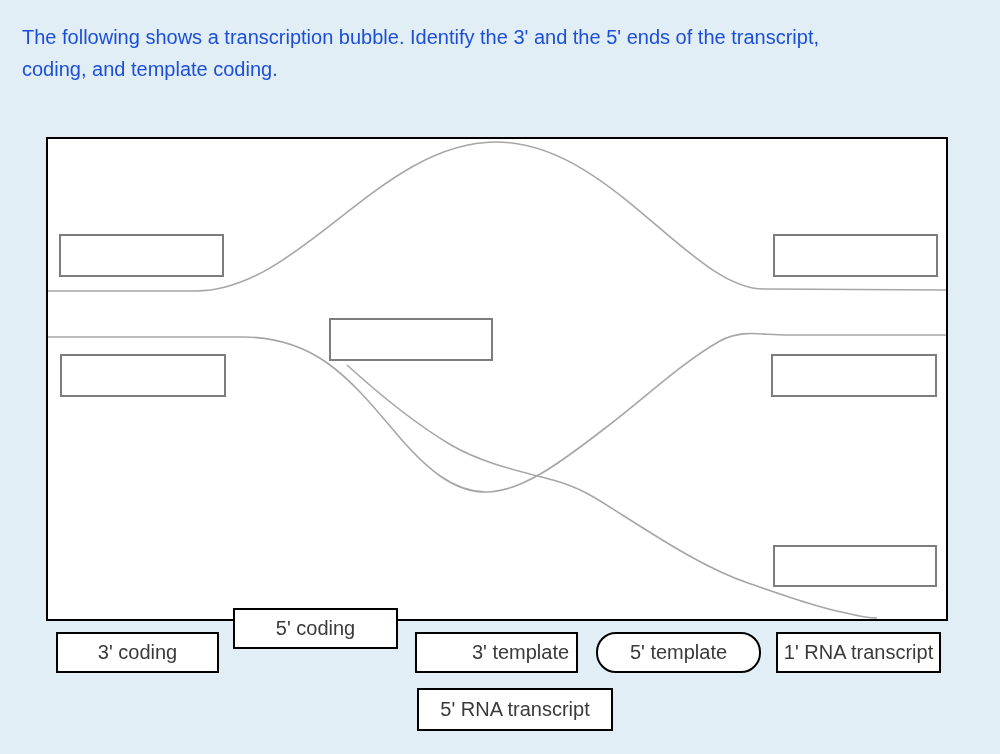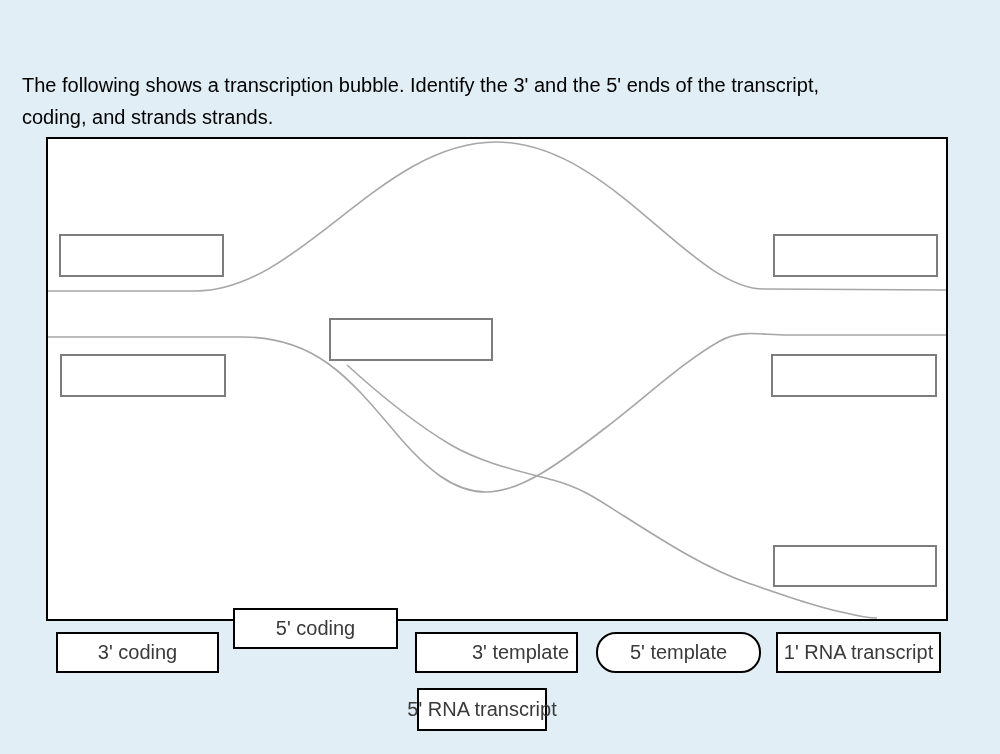--- a/index.html
+++ b/index.html
@@ -9,22 +9,21 @@
     font-family: "Liberation Sans", sans-serif;
     position: relative;
     overflow: hidden;
   }
   .question {
     position: absolute;
     left: 22px; top: 21px;
     width: 950px;
     font-size: 20px;
     line-height: 32px;
-    color: #000000;
-    margin-top: 48px;
+    color: #1d4ed8;
   }
   .panel {
     position: absolute;
     left: 46px; top: 137px;
     width: 902px; height: 484px;
     background: #ffffff;
     border: 2px solid #000000;
   }
   .curves {
     position: absolute;
@@ -52,28 +51,28 @@
     font-size: 20px;
     color: #3a3a3a;
     white-space: nowrap;
     cursor: default;
   }
   .tile-1 { left: 56px;  top: 632px; width: 163px; height: 41px; }
   .tile-2 { left: 233px; top: 608px; width: 165px; height: 41px; }
   .tile-3 { left: 415px; top: 632px; width: 163px; height: 41px; padding-left: 48px; }
   .tile-4 { left: 596px; top: 632px; width: 165px; height: 41px; border-radius: 20px; }
   .tile-5 { left: 776px; top: 632px; width: 165px; height: 41px; }
-  .tile-6 { left: 417px; top: 688px; width: 130px; height: 43px; }
+  .tile-6 { left: 417px; top: 688px; width: 196px; height: 43px; }
 </style>
 </head>
 <body>
 
 <div class="question">
   <div>The following shows a transcription bubble. Identify the 3' and the 5' ends of the transcript,</div>
-  <div>coding, and strands strands.</div>
+  <div>coding, and template coding.</div>
 </div>
 
 <div class="panel">
   <svg class="curves" viewBox="0 0 898 480">
     <path d="M0,152 L148,152 C252,152 332,3 448,3 C562,3 642,150 716,150 L898,151" fill="none" stroke="#a6a6a6" stroke-width="1.6"></path>
     <path d="M0,198 L195,198 C268,198 302,240 347,293 C379,331 406,353 438,353 C473,353 512,324 556,290 C598,258 636,222 672,202 C694,190 712,196 740,196 L898,196" fill="none" stroke="#a6a6a6" stroke-width="1.6"></path>
     <path d="M299,226 C332,256 366,284 403,306 C434,324 471,332 505,341 C534,349 549,360 576,377 C617,403 659,430 700,444 C741,458 772,469 798,474 C814,478 825,479 829,479" fill="none" stroke="#a6a6a6" stroke-width="1.6"></path>
   </svg>
   <div class="slot slot-1"></div>
   <div class="slot slot-2"></div>

